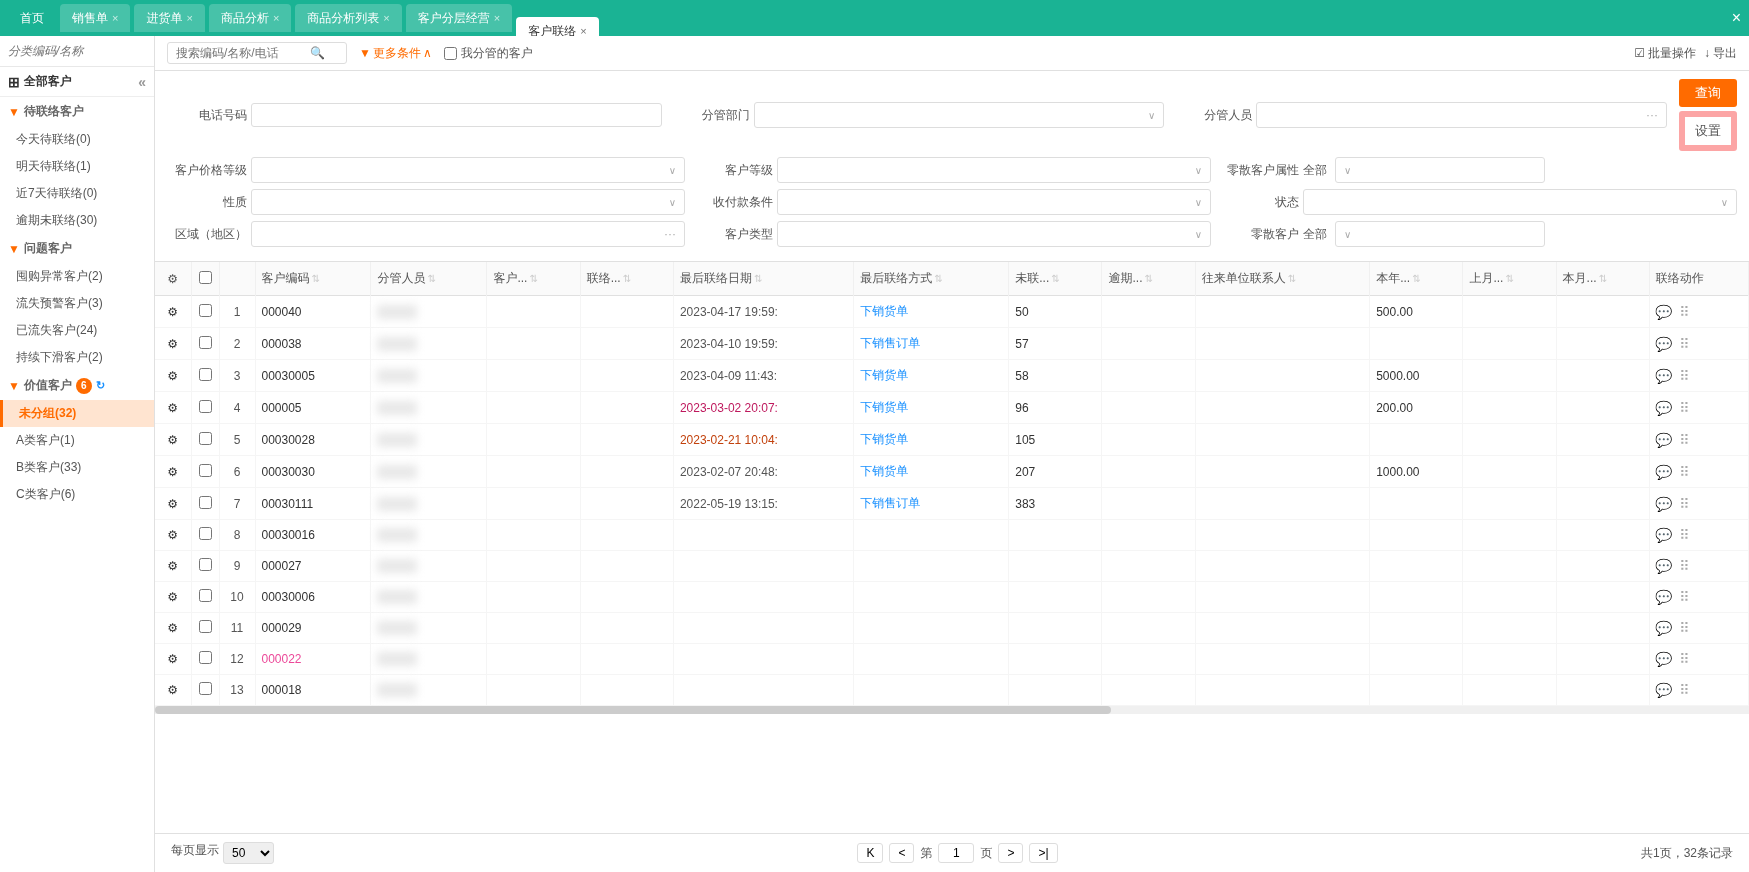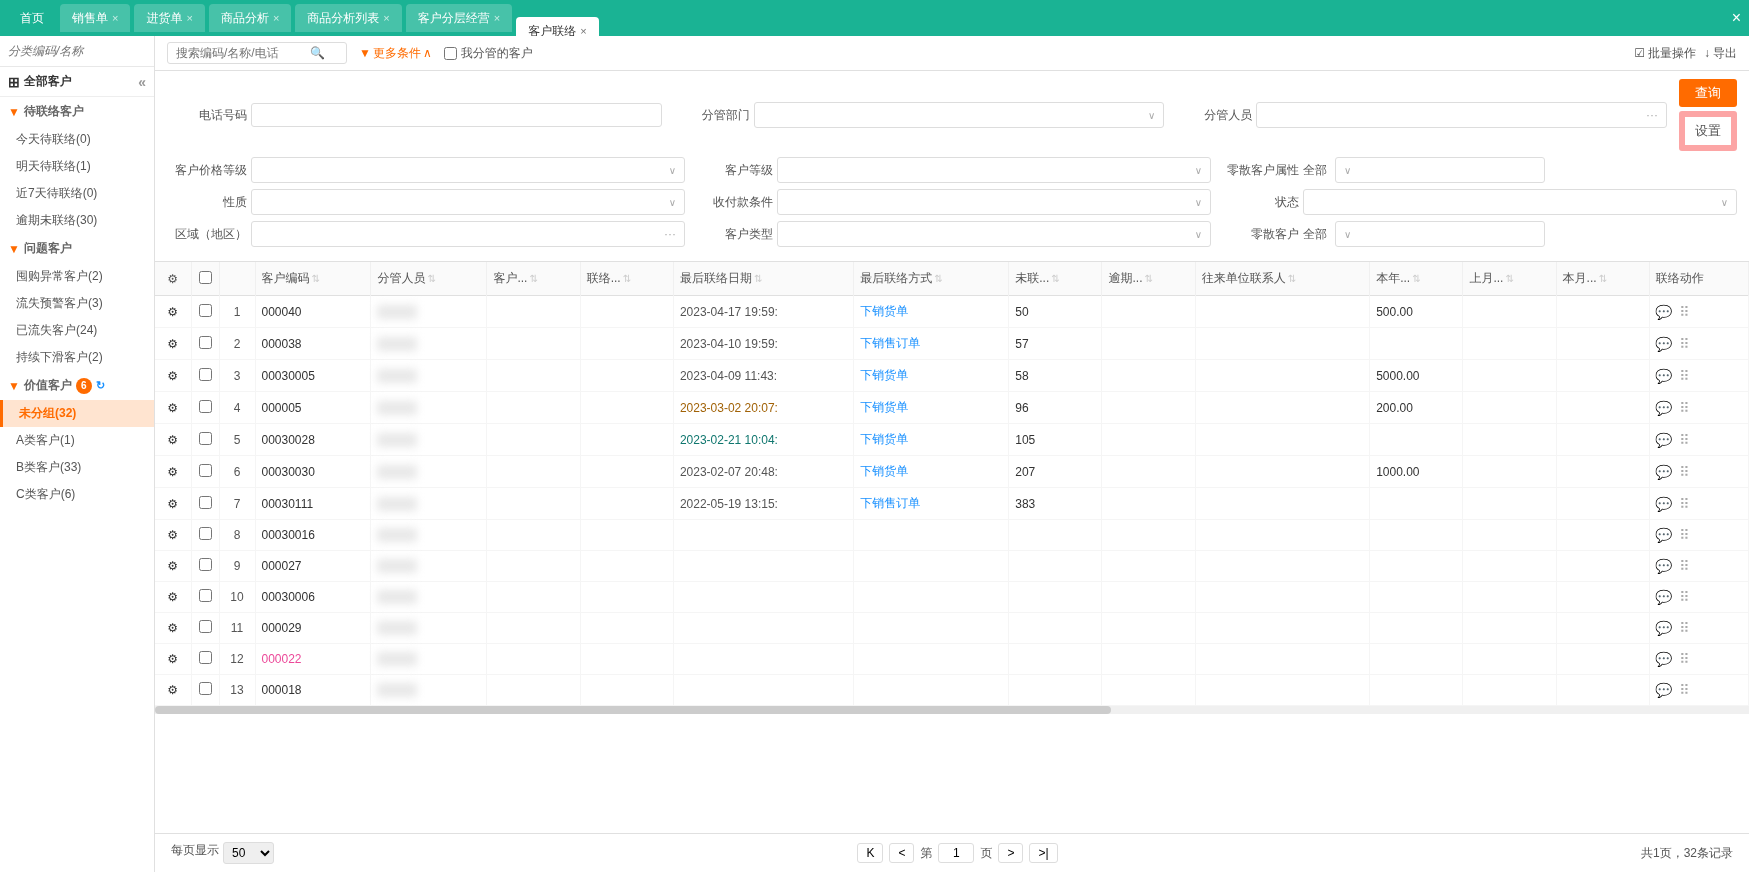--- a/index.html
+++ b/index.html
@@ -682,21 +682,21 @@
     </td>
   </tr>
             <tr>
     <td class="col-settings" style="text-align:center;">⚙</td>
     <td class="col-check" style="text-align:center;"><input type="checkbox" style=""></td>
     <td class="col-num" style="text-align:center;color:#555;">4</td>
     <td style="color:#333;">000005</td>
     <td><span class="blurred">&nbsp;&nbsp;&nbsp;&nbsp;&nbsp;&nbsp;&nbsp;&nbsp;</span></td>
     <td></td>
     <td></td>
-    <td style="color:#a16207;">2023-03-02 20:07:</td>
+    <td style="color:#be185d;">2023-03-02 20:07:</td>
     <td><a href="#" class="link-text">下销货单</a></td>
     <td style="color:#333;">96</td>
     <td></td>
     <td></td>
     <td style="color:#333;">200.00</td>
     <td></td>
     <td></td>
     <td>
       <div class="action-icons">
         <span class="icon-chat" title="联络">💬</span>
@@ -705,21 +705,21 @@
     </td>
   </tr>
             <tr>
     <td class="col-settings" style="text-align:center;">⚙</td>
     <td class="col-check" style="text-align:center;"><input type="checkbox" style=""></td>
     <td class="col-num" style="text-align:center;color:#555;">5</td>
     <td style="color:#333;">00030028</td>
     <td><span class="blurred">&nbsp;&nbsp;&nbsp;&nbsp;&nbsp;&nbsp;&nbsp;&nbsp;</span></td>
     <td></td>
     <td></td>
-    <td style="color:#0f766e;">2023-02-21 10:04:</td>
+    <td style="color:#c2410c;">2023-02-21 10:04:</td>
     <td><a href="#" class="link-text">下销货单</a></td>
     <td style="color:#333;">105</td>
     <td></td>
     <td></td>
     <td style="color:#333;"></td>
     <td></td>
     <td></td>
     <td>
       <div class="action-icons">
         <span class="icon-chat" title="联络">💬</span>

